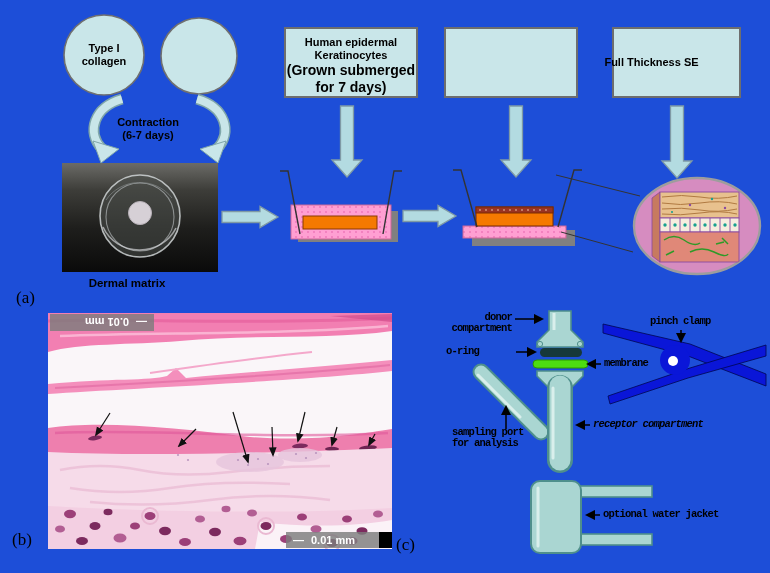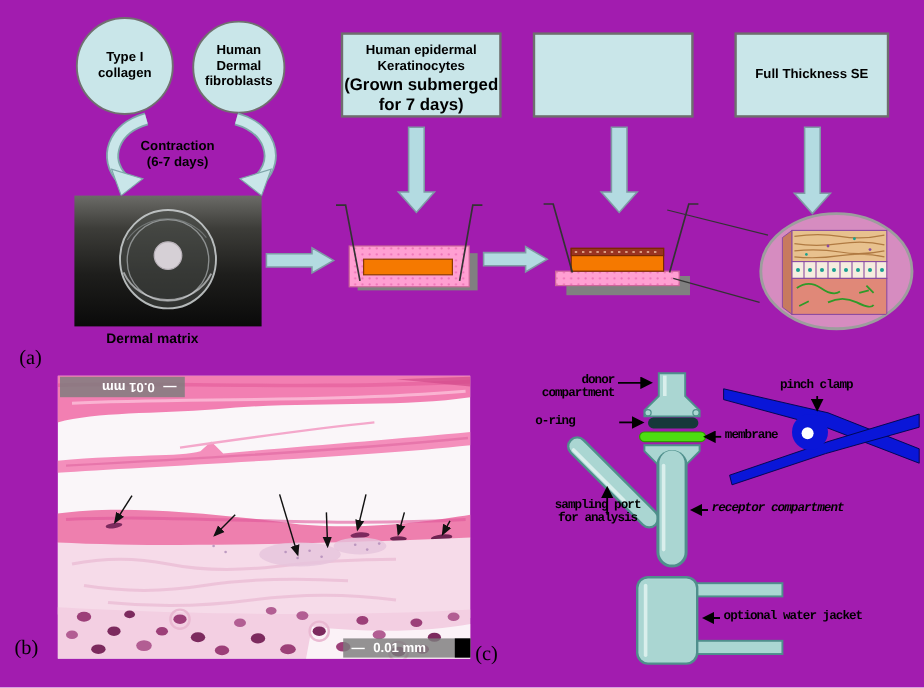--- a/index.html
+++ b/index.html
@@ -1,16 +1,16 @@
 <!DOCTYPE html>
 <html><head>
 <meta charset="utf-8">
 <style>
   html,body{margin:0;padding:0;background:#fff;}
-  #stage{position:relative;width:770px;height:573px;background:#a21caf;overflow:hidden;
+  #stage{position:relative;width:770px;height:573px;background:#1d4ed8;overflow:hidden;
          font-family:"Liberation Sans",sans-serif;}
   #stage svg{position:absolute;left:0;top:0;}
   .txt{position:absolute;color:#000;text-align:center;line-height:1.18;}
   .fc{font-weight:bold;font-size:11px;}
   .fc-sub{font-weight:bold;font-size:14px;line-height:1.2;}
   .panel-letter{font-family:"Liberation Serif",serif;font-size:17px;text-align:left;}
   .c-label{font-family:"Liberation Mono",monospace;font-weight:bold;font-size:10.5px;
            letter-spacing:-0.8px;line-height:1.05;color:#000;}
   .scalebar{position:absolute;display:flex;align-items:center;color:#fff;
             font-weight:bold;font-size:11px;background:rgba(125,125,125,0.82);}
@@ -255,36 +255,31 @@
       <line x1="590" y1="425" x2="577" y2="425"></line>
       <line x1="600" y1="515" x2="587" y2="515"></line>
     </g>
   </g>
 </svg>
 
 <div class="txt fc" style="left:54px;top:42px;width:100px;">
   <div>Type I</div>
       <div>collagen</div>
 </div>
-<div class="txt fc" style="left:149px;top:36px;width:100px;">
-  <div>Human</div>
-      <div>Dermal</div>
-      <div>fibroblasts</div>
-</div>
 <div class="txt fc" style="left:98px;top:116px;width:100px;">
   <div>Contraction</div>
       <div>(6-7 days)</div>
 </div>
 <div class="txt" style="left:285px;top:36px;width:132px;">
   <div class="fc">Human epidermal</div>
   <div class="fc">Keratinocytes</div>
   <div class="fc-sub">(Grown submerged</div>
   <div class="fc-sub">for 7 days)</div>
 </div>
-<div class="txt fc" style="left:613px;top:56px;width:127px;">
+<div class="txt fc" style="left:588px;top:56px;width:127px;">
   <div>Full Thickness SE</div>
 </div>
 <div class="txt fc" style="left:62px;top:277px;width:130px;font-size:11.5px;">
   <div>Dermal matrix</div>
 </div>
 <div class="txt panel-letter" style="left:16px;top:288px;">(a)</div>
 
 <div class="scalebar rot180" style="left:50px;top:314px;width:104px;height:17px;">
   <span class="dash">—</span>
   <span>0.01 mm</span>
@@ -296,21 +291,21 @@
 </div>
 <div class="txt panel-letter" style="left:12px;top:530px;">(b)</div>
 
 <div class="c-label" style="position:absolute;left:428px;top:312px;width:84px;text-align:right;">
   <div>donor</div>
       <div>compartment</div>
 </div>
 <div class="c-label" style="position:absolute;left:446px;top:346px;width:66px;">o-ring</div>
 <div class="c-label" style="position:absolute;left:604px;top:358px;">membrane</div>
 <div class="c-label" style="position:absolute;left:650px;top:316px;">pinch clamp</div>
-<div class="c-label" style="position:absolute;left:452px;top:416px;width:92px;text-align:center;">
+<div class="c-label" style="position:absolute;left:452px;top:427px;width:92px;">
   <div>sampling port</div>
       <div>for analysis</div>
 </div>
 <div class="c-label" style="position:absolute;left:593px;top:419px;font-style:italic;">receptor compartment</div>
 <div class="c-label" style="position:absolute;left:603px;top:509px;">optional water jacket</div>
 <div class="txt panel-letter" style="left:396px;top:535px;">(c)</div>
 
 </div>
 
 </body></html>

